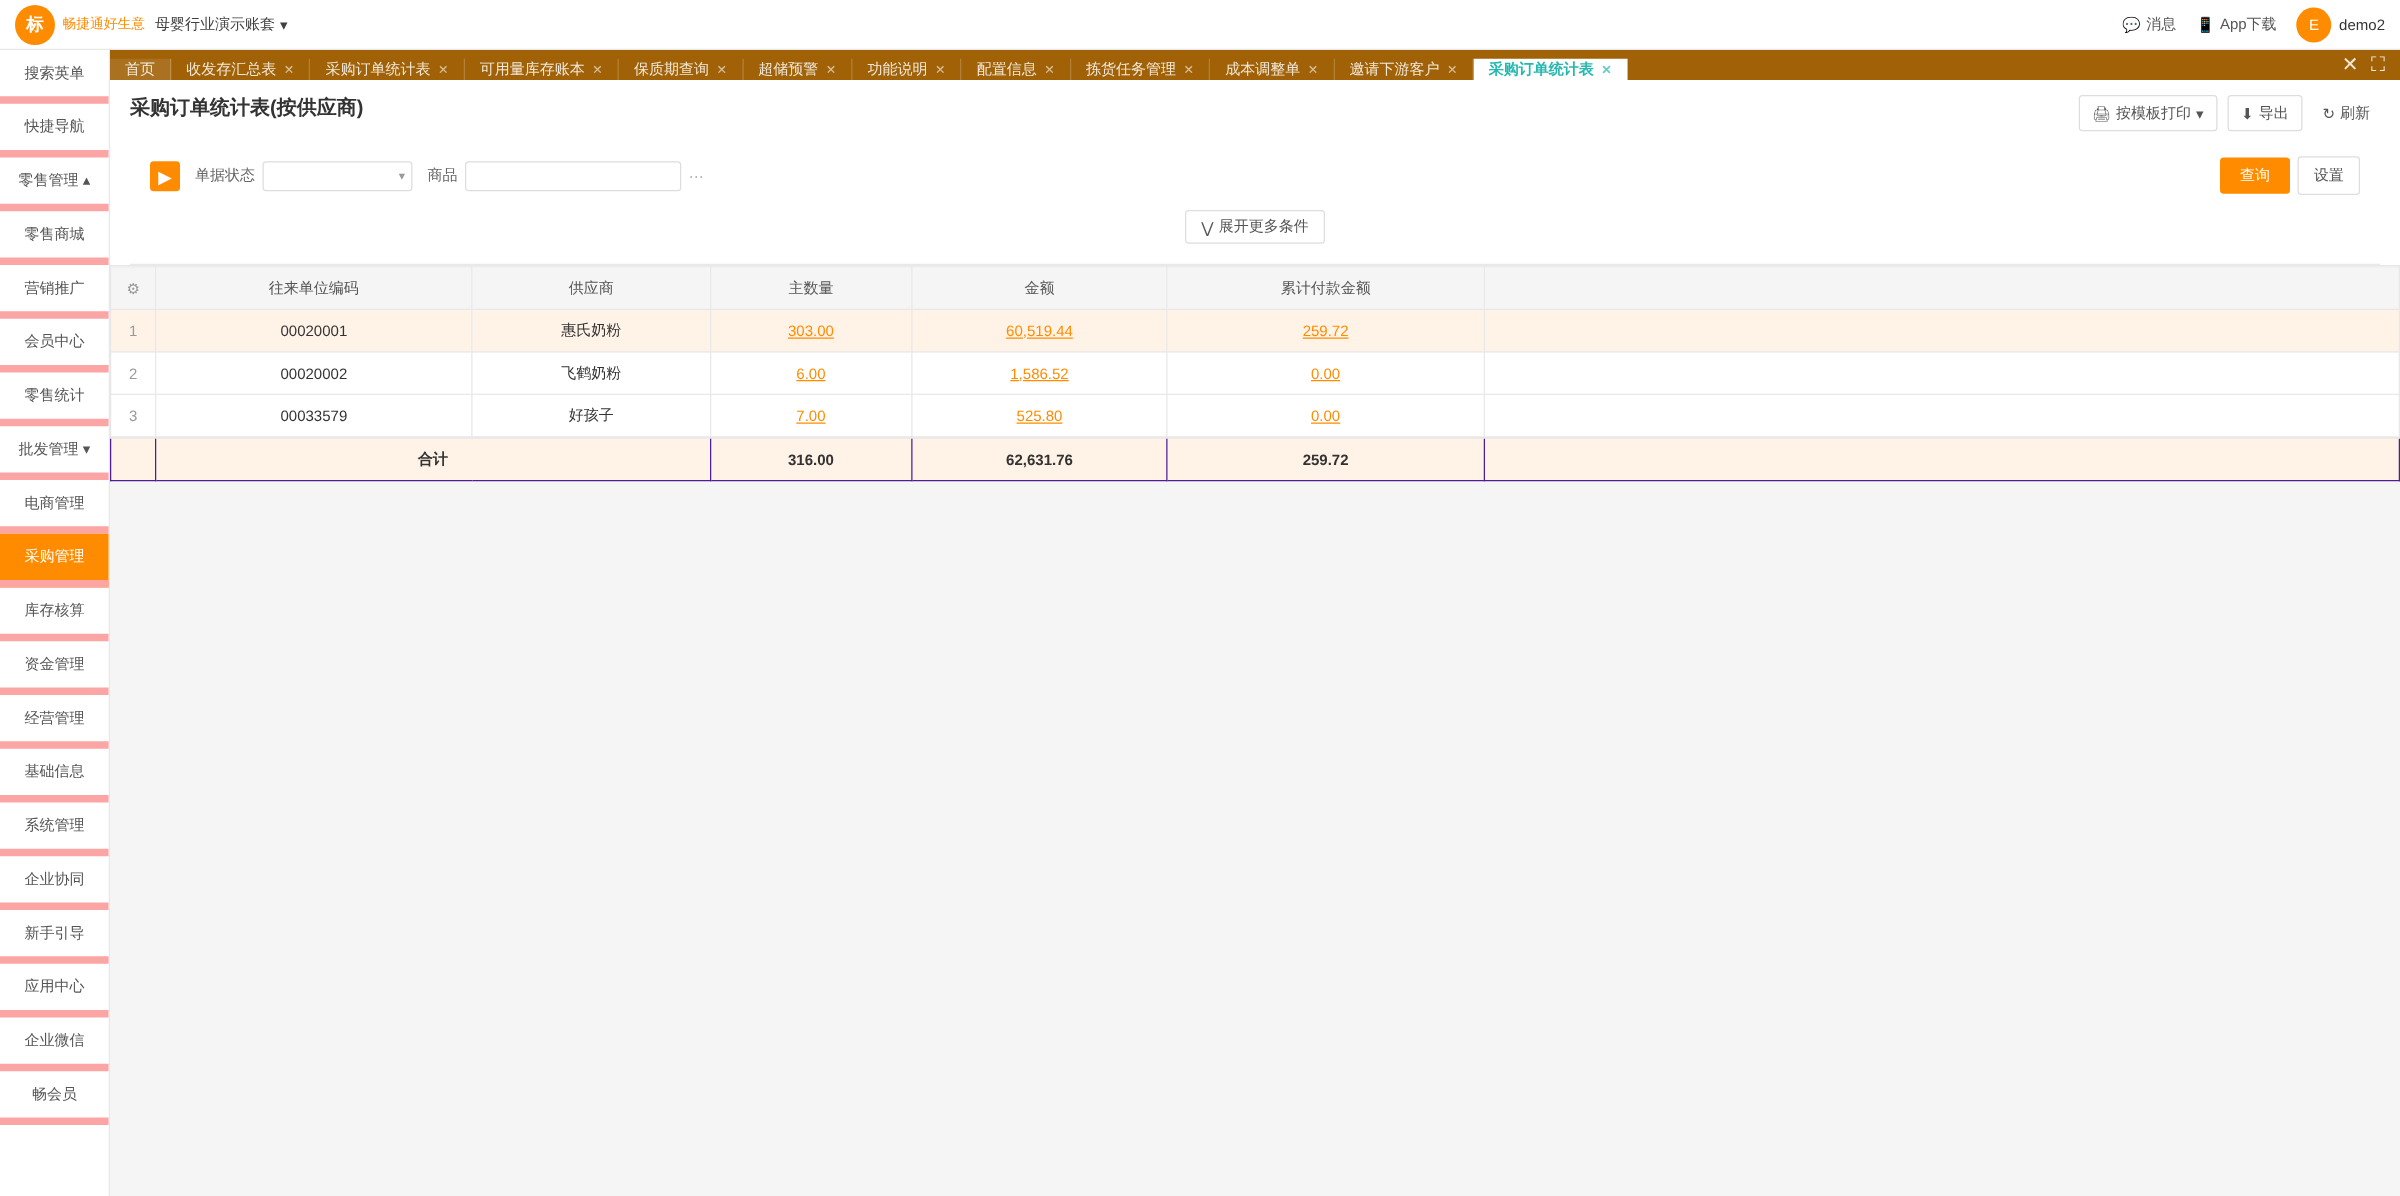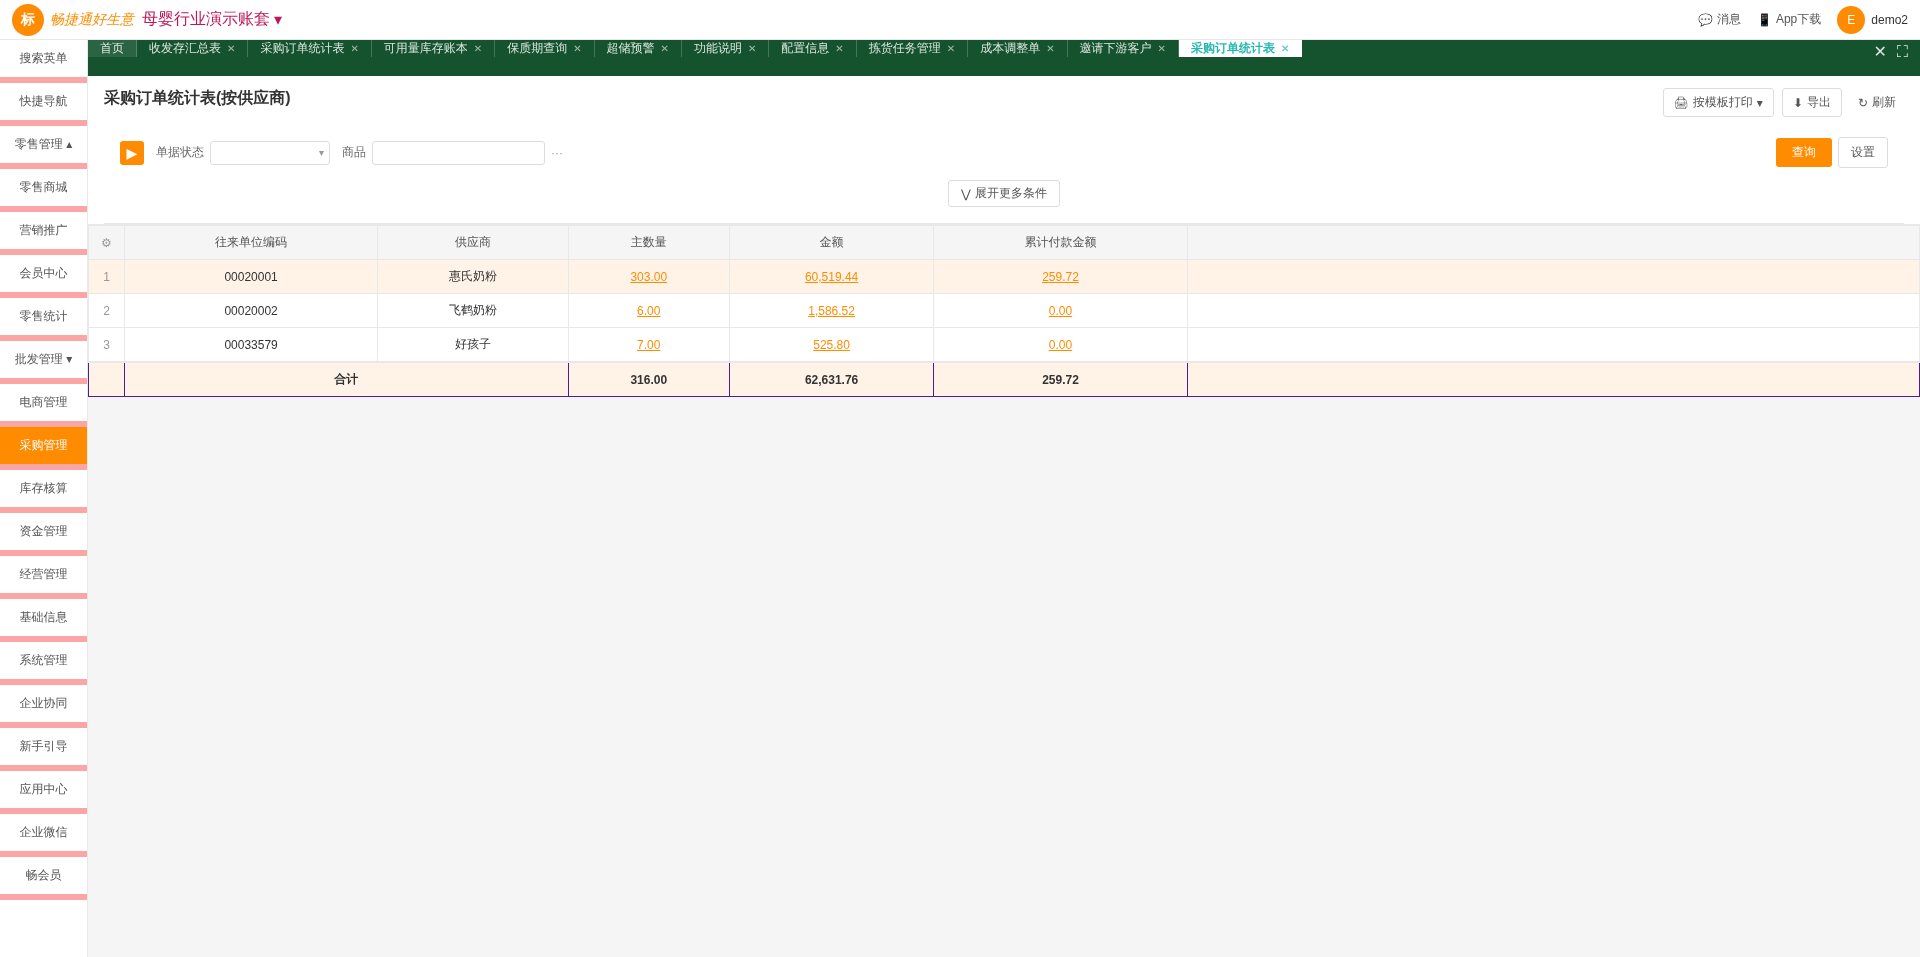--- a/index.html
+++ b/index.html
@@ -3,41 +3,41 @@
   <meta charset="utf-8">
   <style>
     * { box-sizing: border-box; margin: 0; padding: 0; }
     body { font-family: 'Microsoft YaHei', sans-serif; font-size: 12px; background: #f5f5f5; color: #333; display: flex; flex-direction: column; height: 957px; overflow: hidden; }
 
     
     .top-bar { height: 40px; background: #fff; display: flex; align-items: center; justify-content: space-between; padding: 0 12px; border-bottom: 1px solid #e8e8e8; flex-shrink: 0; }
     .top-bar-left { display: flex; align-items: center; gap: 8px; }
     .logo-area { display: flex; align-items: center; gap: 6px; }
     .logo-icon { width: 32px; height: 32px; background: #ff8c00; border-radius: 50%; display: flex; align-items: center; justify-content: center; color: #fff; font-size: 14px; font-weight: bold; }
-    .logo-text { color: #ff8c00; font-size: 14px; line-height: 1.2; font-style: italic; }
-    .workspace-selector { display: flex; align-items: center; gap: 4px; color: #be185d; font-size: 16px; cursor: pointer; }
+    .logo-text { color: #ff8c00; font-size: 11px; line-height: 1.2; }
+    .workspace-selector { display: flex; align-items: center; gap: 4px; color: #404040; font-size: 12px; cursor: pointer; }
     .top-bar-right { display: flex; align-items: center; gap: 16px; }
     .top-icon-btn { display: flex; align-items: center; gap: 4px; color: #555; cursor: pointer; font-size: 12px; }
     .avatar { width: 28px; height: 28px; border-radius: 50%; background: #ff8c00; display: flex; align-items: center; justify-content: center; color: #fff; font-size: 12px; }
     .username { color: #333; font-size: 12px; }
 
     
     .main-layout { display: flex; flex: 1; overflow: hidden; }
 
     
     .sidebar { width: 88px; background: #fff; border-right: 1px solid #e8e8e8; display: flex; flex-direction: column; overflow-y: auto; flex-shrink: 0; }
     .sidebar-item { padding: 10px 4px; text-align: center; cursor: pointer; color: #555; font-size: 12px; border-bottom: 6px solid #fca5a5; }
     .sidebar-item.active { background: #ff8c00; color: #fff; }
     .sidebar-item-with-arrow { display: flex; align-items: center; justify-content: center; gap: 2px; }
 
     
     .content-area { flex: 1; display: flex; flex-direction: column; overflow: hidden; }
 
     
-    .tab-bar { height: 36px; background: #14532d; display: flex; align-items: flex-start; overflow-x: auto; flex-shrink: 0; }
+    .tab-bar { height: 24px; background: #a16207; display: flex; align-items: flex-end; overflow-x: auto; flex-shrink: 0; }
     .tab-item { display: flex; align-items: center; padding: 0 12px; color: rgba(255,255,255,0.85); cursor: pointer; white-space: nowrap; gap: 6px; font-size: 12px; border-right: 1px solid rgba(255,255,255,0.2); }
     .tab-item.active { background: #fff; color: #26b8b0; font-weight: bold; }
     .tab-item.home { background: rgba(255,255,255,0.1); }
     .tab-close { font-size: 10px; opacity: 0.7; }
     .tab-bar-actions { display: flex; align-items: center; margin-left: auto; gap: 2px; padding: 0 8px; }
     .tab-bar-btn { color: rgba(255,255,255,0.85); cursor: pointer; font-size: 16px; padding: 2px 4px; }
 
     
     .page-content { flex: 1; overflow-y: auto; background: #f5f5f5; padding: 0; }
 

